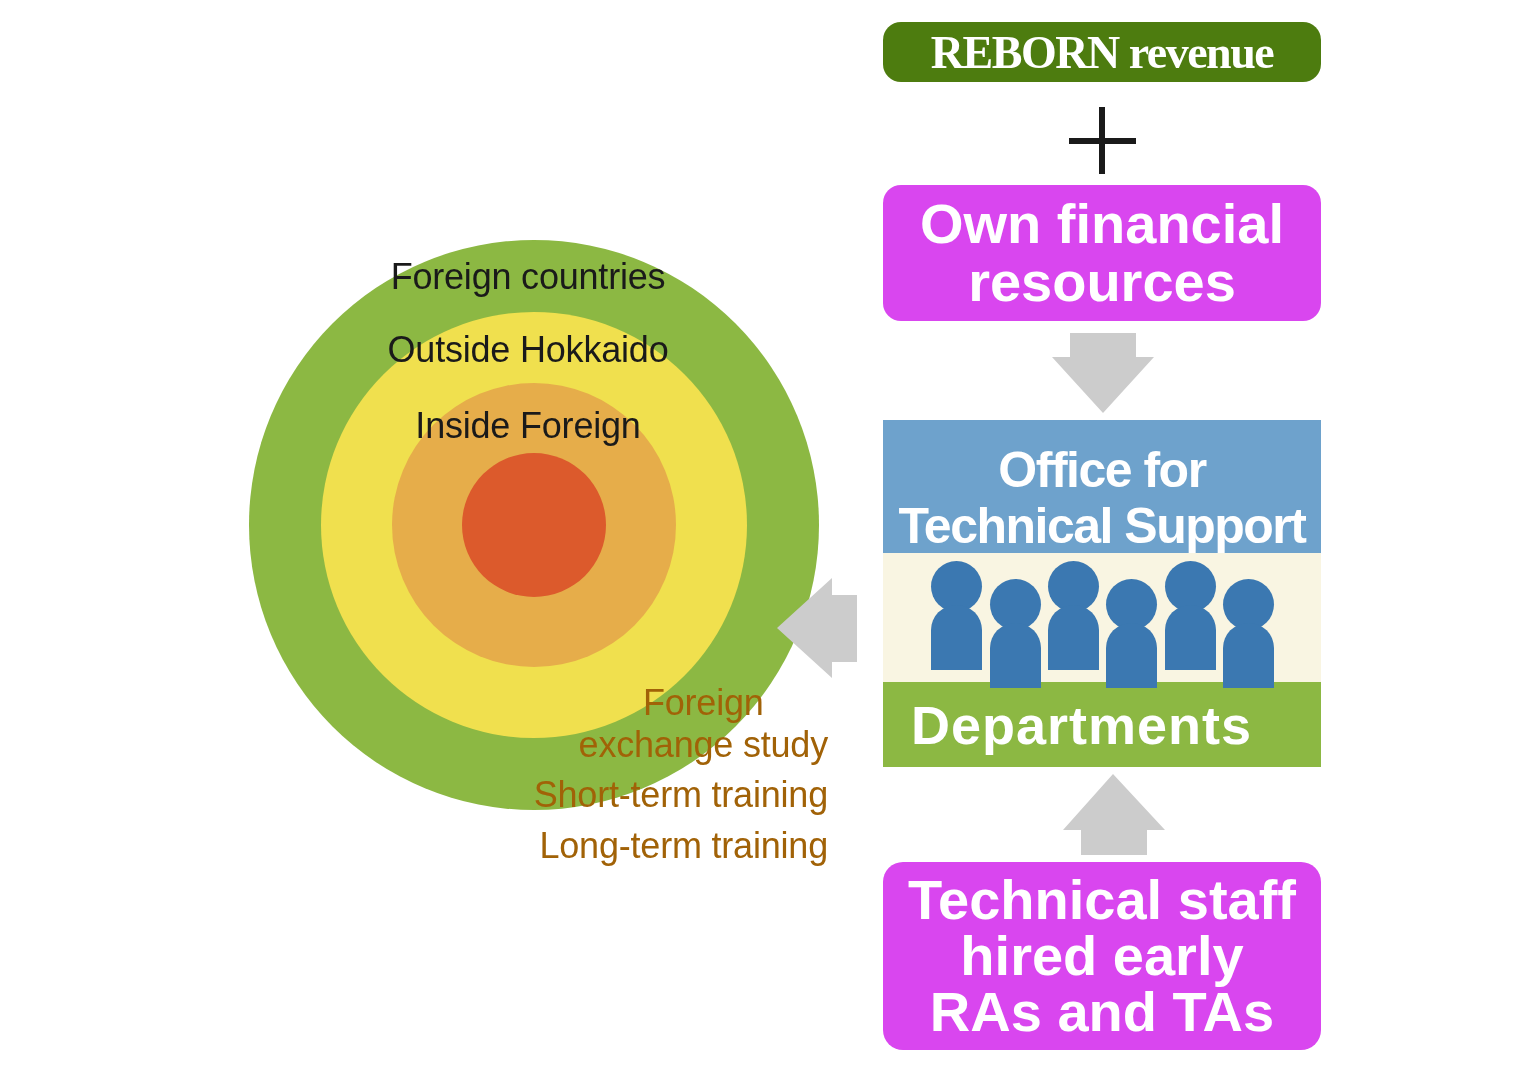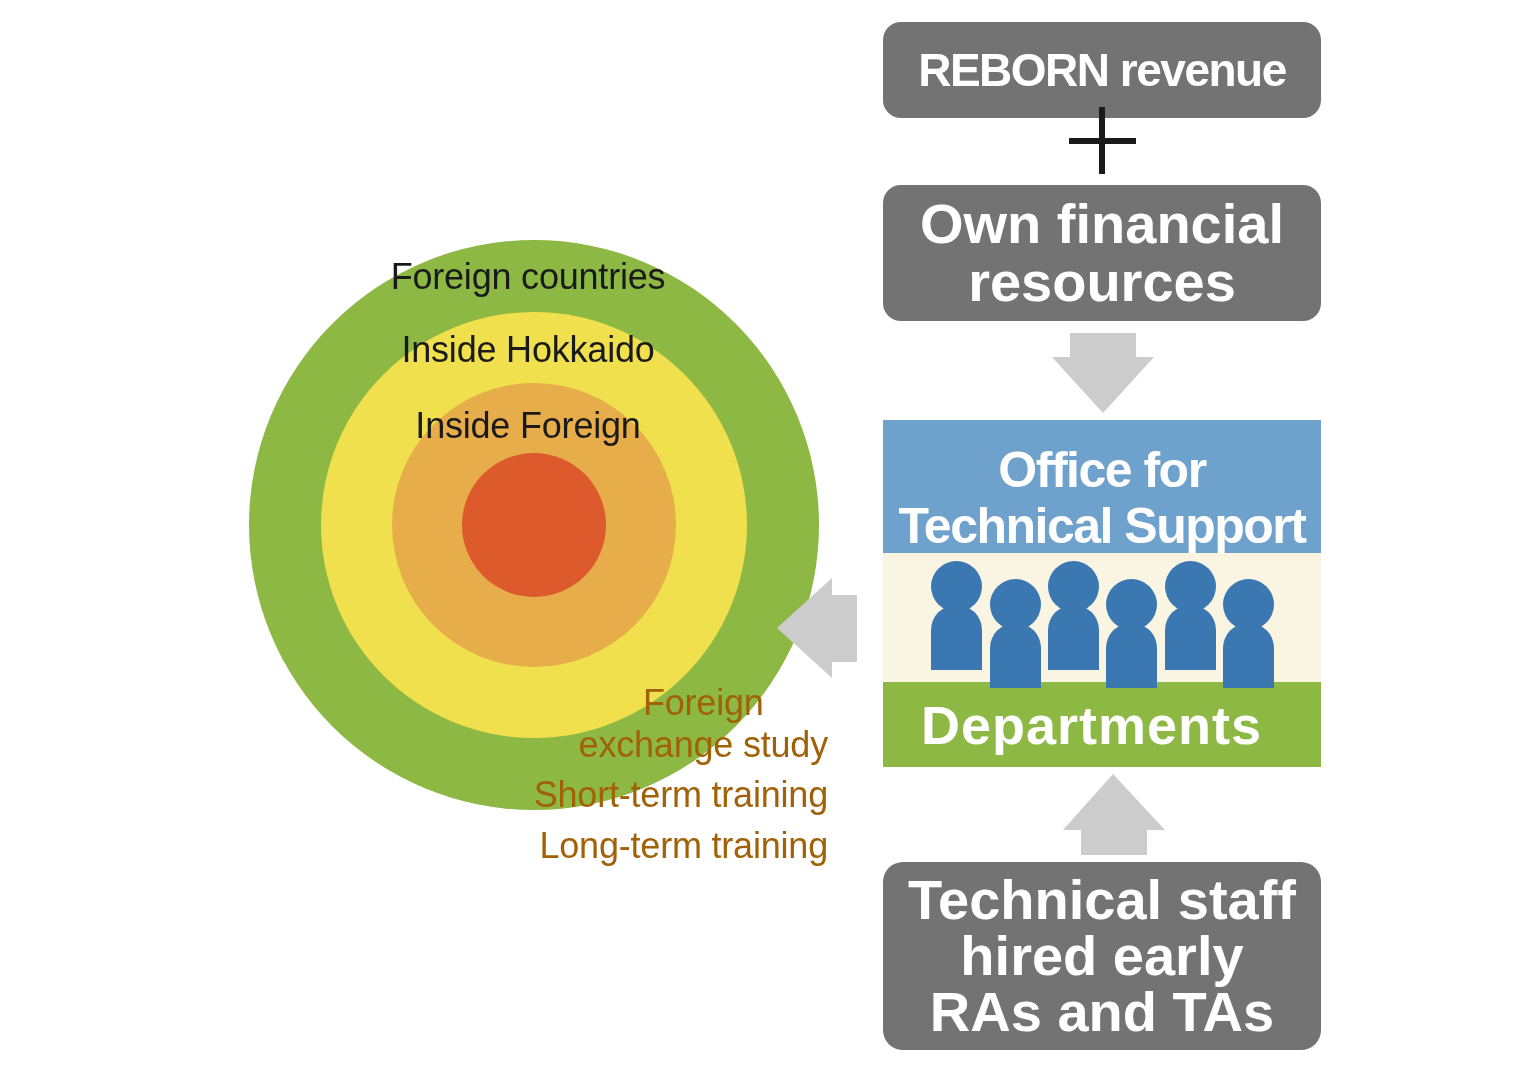--- a/index.html
+++ b/index.html
@@ -57,28 +57,29 @@
       color: #ffffff;
       font-weight: bold;
       text-align: center;
       display: flex;
       align-items: center;
       justify-content: center;
       white-space: pre-line;
     }
     .box-red {
       top: 22px;
-      height: 96px;
-      background: #737373;
+      height: 60px;
+      background: #4d7c0f;
       border-radius: 18px;
       font-size: 46px;
       letter-spacing: -1.5px;
+      font-family: Liberation Serif, serif;
     }
     .box-blue {
-      background: #737373;
+      background: #d946ef;
       border-radius: 18px;
     }
     .box-own {
       top: 185px;
       height: 136px;
       font-size: 56px;
       line-height: 58px;
     }
     .box-staff {
       top: 862px;
@@ -103,21 +104,21 @@
       height: 130px;
       background: #f9f5e2;
     }
     .dept {
       top: 682px;
       height: 85px;
       background: #8cb843;
       font-size: 54px;
       letter-spacing: 1px;
       justify-content: flex-start;
-      padding-left: 38px;
+      padding-left: 28px;
       box-sizing: border-box;
     }
 
     .person {
       position: absolute;
       width: 51px;
     }
     .person .head {
       position: absolute;
       left: 0;
@@ -157,21 +158,21 @@
 </head>
 <body>
 
 <div class="abs" style="left:0;top:0;width:860px;height:1075px;margin-left:36px;">
   <div class="ring" style="left:213px;top:240px;width:570px;height:570px;background:#8cb843;"></div>
   <div class="ring" style="left:285px;top:312px;width:426px;height:426px;background:#f0e04e;"></div>
   <div class="ring" style="left:356px;top:383px;width:284px;height:284px;background:#e6ad4a;"></div>
   <div class="ring" style="left:426px;top:453px;width:144px;height:144px;background:#dc5a2c;"></div>
 
   <div class="ring-label" style="top:257px;left:192px;">Foreign countries</div>
-  <div class="ring-label" style="top:330px;left:192px;">Inside Hokkaido</div>
+  <div class="ring-label" style="top:330px;left:192px;">Outside Hokkaido</div>
   <div class="ring-label" style="top:406px;left:192px;">Inside Foreign</div>
 </div>
 
 <svg class="abs" style="left:775px;top:575px;" width="85" height="106" viewBox="775 575 85 106">
   <polygon points="777,628 832,578 832,595 857,595 857,662 832,662 832,678" fill="#cccccc"></polygon>
 </svg>
 
 <div class="train-label" style="top:682px;">Foreign
 exchange study</div>
 <div class="train-label" style="top:774px;">Short-term training</div>

